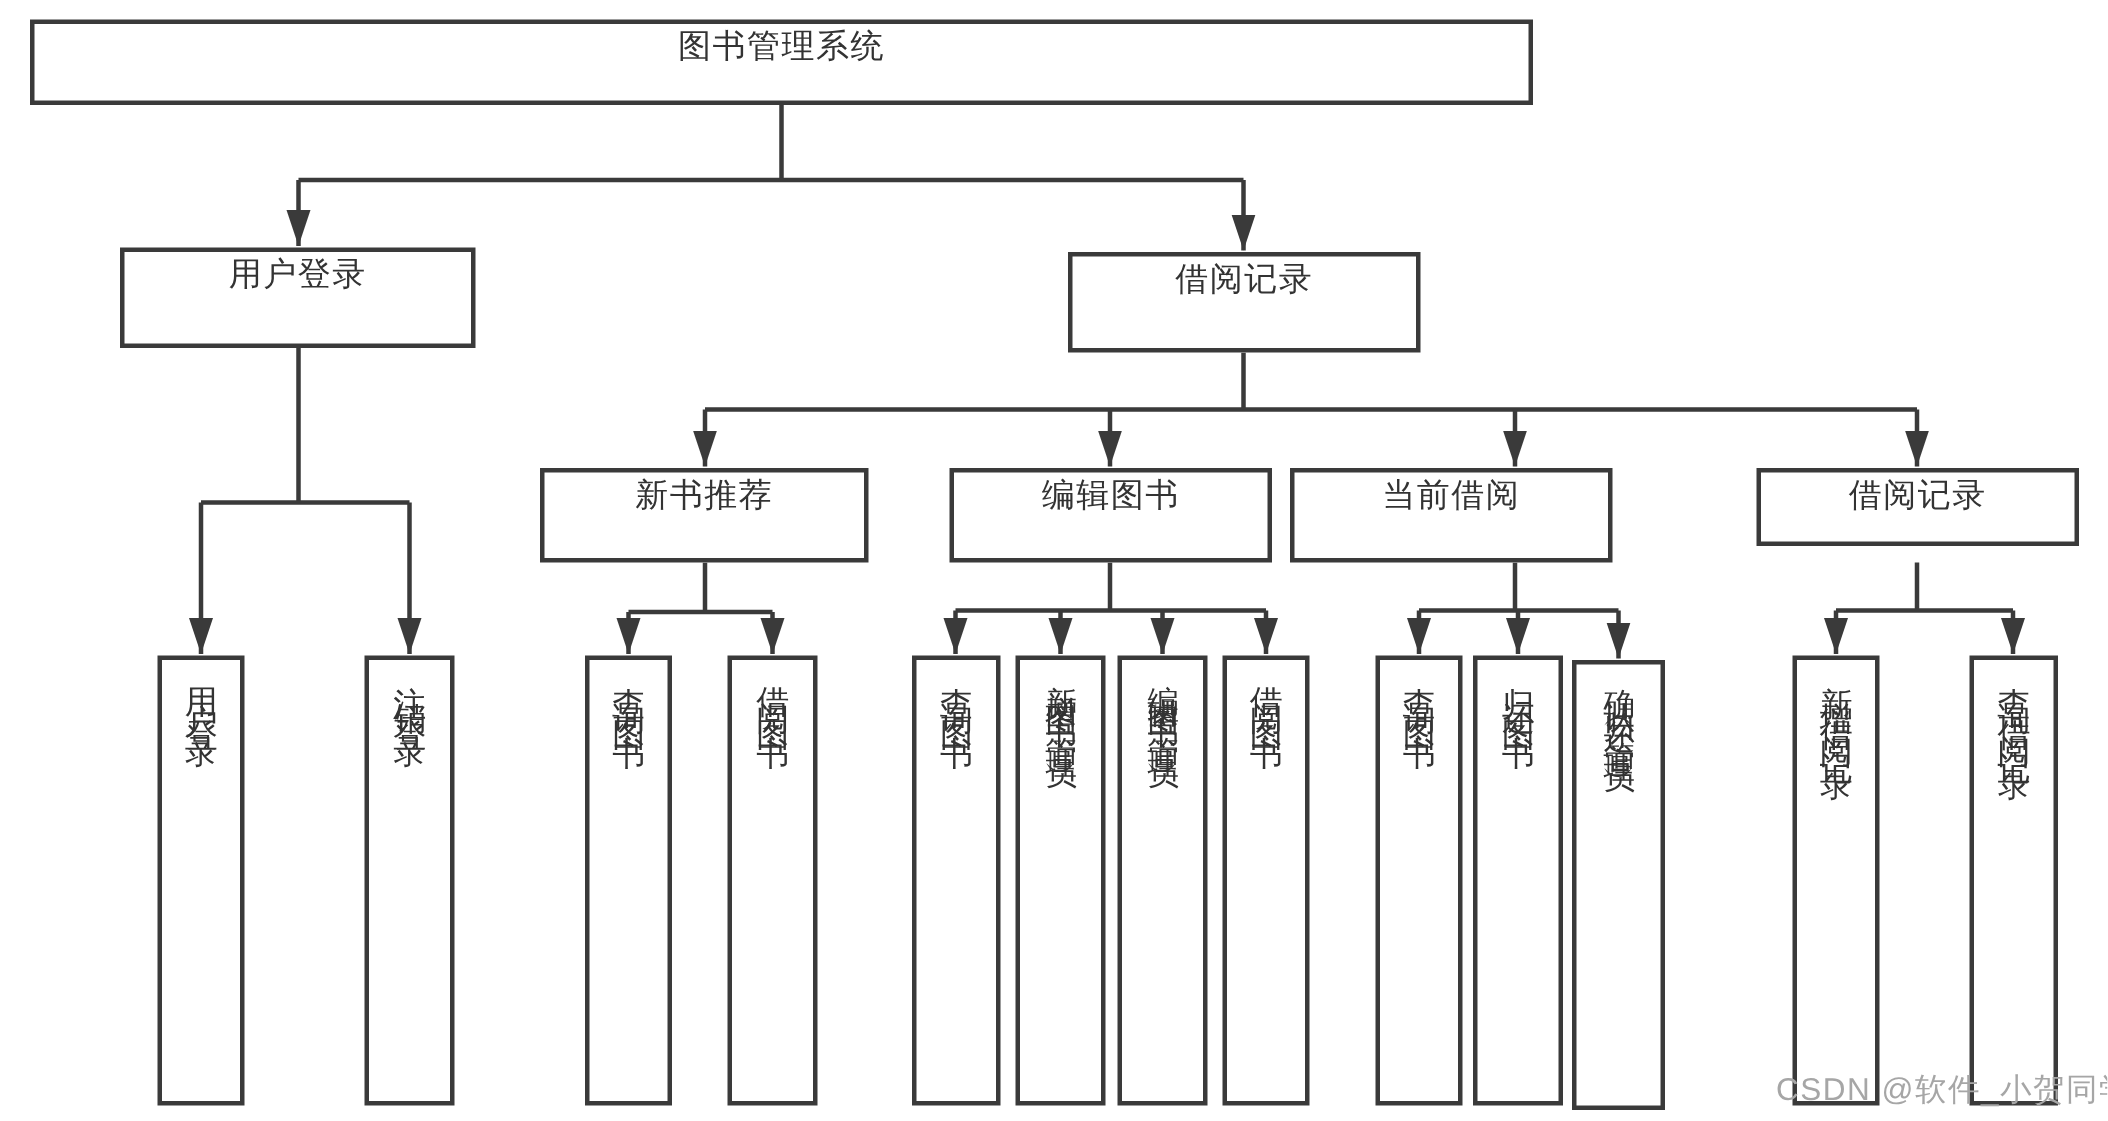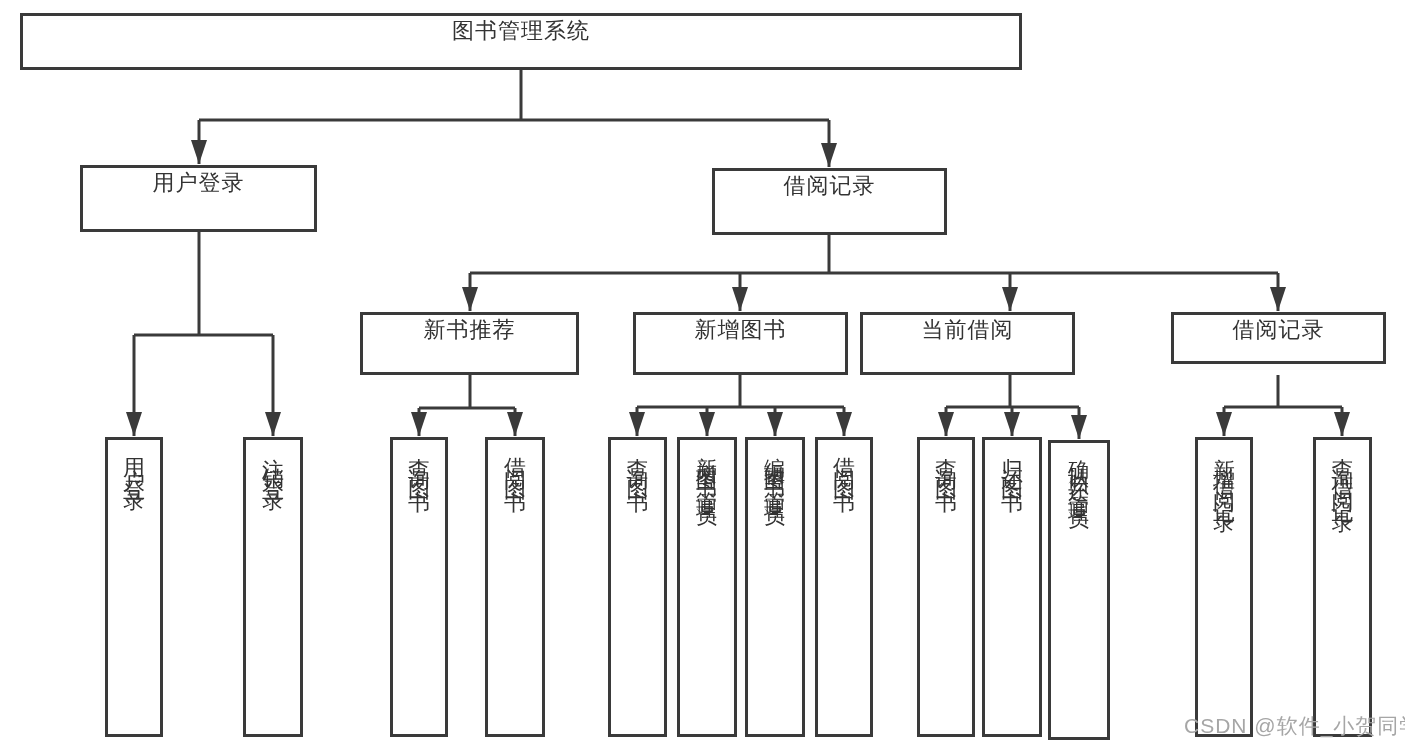--- a/index.html
+++ b/index.html
@@ -104,21 +104,21 @@
     <span>用户登录</span>
   </div>
   <div class="box hbox" style="left:712px;top:168px;width:235px;height:67px">
     <span>借阅记录</span>
   </div>
 
   <div class="box hbox" style="left:360px;top:312px;width:219px;height:63px">
     <span>新书推荐</span>
   </div>
   <div class="box hbox" style="left:633px;top:312px;width:215px;height:63px">
-    <span>新增图书</span>
+    <span>编辑图书</span>
   </div>
   <div class="box hbox" style="left:860px;top:312px;width:215px;height:63px">
     <span>当前借阅</span>
   </div>
   <div class="box hbox" style="left:1171px;top:312px;width:215px;height:52px">
     <span>借阅记录</span>
   </div>
 
   <div class="box vbox" style="left:105px;top:437px;width:58px;height:300px">
     <span>用户登录</span>

